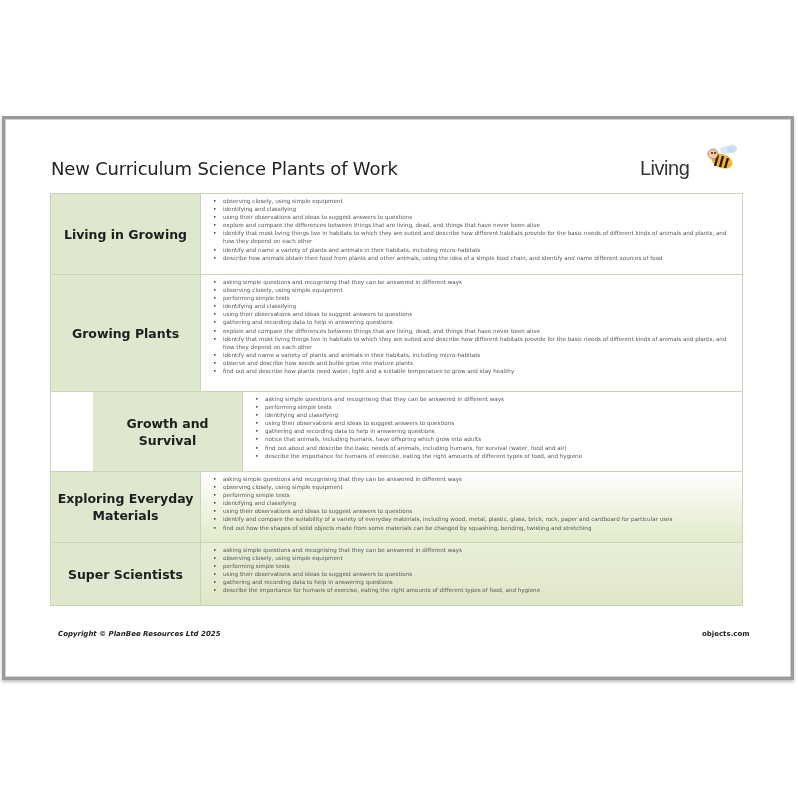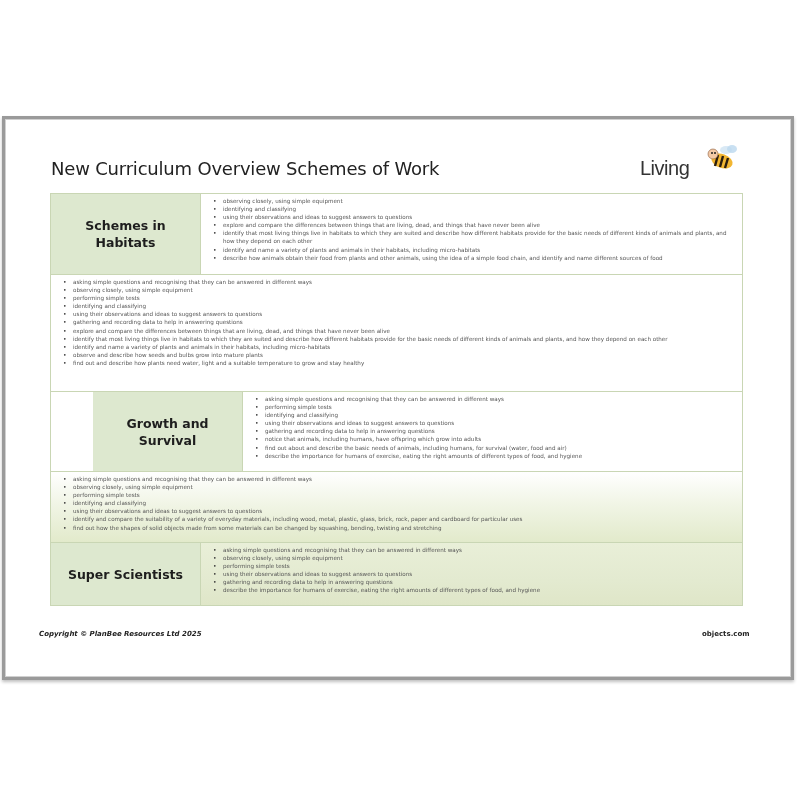--- a/index.html
+++ b/index.html
@@ -54,64 +54,65 @@
       font-size: 5.6px; color: #555; line-height: 8.1px;
     }
     .objs li { position: relative; padding-left: 22px; padding-right: 4px; }
     .objs li::before {
       content: "•"; position: absolute; left: 12px; top: 0; color: #333; font-size: 6px;
     }
     .r1 { height: 80px; } .r2 { height: 116px; } .r3 { height: 79px; padding-left: 42px; } .r4 { height: 70px; } .r5 { height: 62px; }
     .faded { background: linear-gradient(180deg, #ffffff 0%, #f1f5e6 45%, #e2eacb 100%); }
     .faded2 { background: linear-gradient(180deg, #e9efd8 0%, #e3ead0 60%, #dfe6c8 100%); }
     .footer-left {
-      position: absolute; left: 39px; top: 630px; font-family: "DejaVu Sans", sans-serif;
+      position: absolute; left: 58px; top: 630px; font-family: "DejaVu Sans", sans-serif;
       font-size: 7px; font-weight: bold; font-style: italic; color: #222;
     }
     .footer-right {
       position: absolute; left: 702px; top: 630px; font-family: "DejaVu Sans", sans-serif;
       font-size: 7px; font-weight: bold; color: #222;
     }
   </style>
 </head>
 <body>
 
 <div class="frame"></div>
 
-<div class="title">New Curriculum Overview Schemes of Work</div>
+<div class="title">New Curriculum Science Plants of Work</div>
 
 <div class="logo">
   <span class="logo-text">Living</span>
   <svg class="bee" viewBox="0 0 36 28">
     <ellipse cx="22" cy="6" rx="6" ry="4" fill="#cfe3f3" opacity="0.8"></ellipse>
     <ellipse cx="28" cy="5" rx="5" ry="4" fill="#bcd8ef" opacity="0.8"></ellipse>
     <ellipse cx="18" cy="17" rx="11" ry="7" fill="#f2b632" transform="rotate(20 18 17)"></ellipse>
     <path d="M14 11 L11 22 M19 12 L16 23 M24 14 L21 24" stroke="#2b1d0e" stroke-width="2.4"></path>
     <circle cx="9" cy="10" r="5" fill="#f3c9a6" stroke="#8a5a3a" stroke-width="0.6"></circle>
     <circle cx="8" cy="9" r="1" fill="#222"></circle>
     <circle cx="11" cy="9" r="1" fill="#222"></circle>
   </svg>
 </div>
 
 <div class="table">
 
   <div class="row r1">
-    <div class="topic">Schemes in Habitats</div>
+    <div class="topic">Living in Growing</div>
     <ul class="objs">
       <li>observing closely, using simple equipment</li>
       <li>identifying and classifying</li>
       <li>using their observations and ideas to suggest answers to questions</li>
       <li>explore and compare the differences between things that are living, dead, and things that have never been alive</li>
       <li>identify that most living things live in habitats to which they are suited and describe how different habitats provide for the basic needs of different kinds of animals and plants, and how they depend on each other</li>
       <li>identify and name a variety of plants and animals in their habitats, including micro-habitats</li>
       <li>describe how animals obtain their food from plants and other animals, using the idea of a simple food chain, and identify and name different sources of food</li>
     </ul>
   </div>
 
   <div class="row r2">
+    <div class="topic">Growing Plants</div>
     <ul class="objs">
       <li>asking simple questions and recognising that they can be answered in different ways</li>
       <li>observing closely, using simple equipment</li>
       <li>performing simple tests</li>
       <li>identifying and classifying</li>
       <li>using their observations and ideas to suggest answers to questions</li>
       <li>gathering and recording data to help in answering questions</li>
       <li>explore and compare the differences between things that are living, dead, and things that have never been alive</li>
       <li>identify that most living things live in habitats to which they are suited and describe how different habitats provide for the basic needs of different kinds of animals and plants, and how they depend on each other</li>
       <li>identify and name a variety of plants and animals in their habitats, including micro-habitats</li>
@@ -128,20 +129,21 @@
       <li>identifying and classifying</li>
       <li>using their observations and ideas to suggest answers to questions</li>
       <li>gathering and recording data to help in answering questions</li>
       <li>notice that animals, including humans, have offspring which grow into adults</li>
       <li>find out about and describe the basic needs of animals, including humans, for survival (water, food and air)</li>
       <li>describe the importance for humans of exercise, eating the right amounts of different types of food, and hygiene</li>
     </ul>
   </div>
 
   <div class="row r4">
+    <div class="topic">Exploring Everyday Materials</div>
     <ul class="objs faded">
       <li>asking simple questions and recognising that they can be answered in different ways</li>
       <li>observing closely, using simple equipment</li>
       <li>performing simple tests</li>
       <li>identifying and classifying</li>
       <li>using their observations and ideas to suggest answers to questions</li>
       <li>identify and compare the suitability of a variety of everyday materials, including wood, metal, plastic, glass, brick, rock, paper and cardboard for particular uses</li>
       <li>find out how the shapes of solid objects made from some materials can be changed by squashing, bending, twisting and stretching</li>
     </ul>
   </div>

